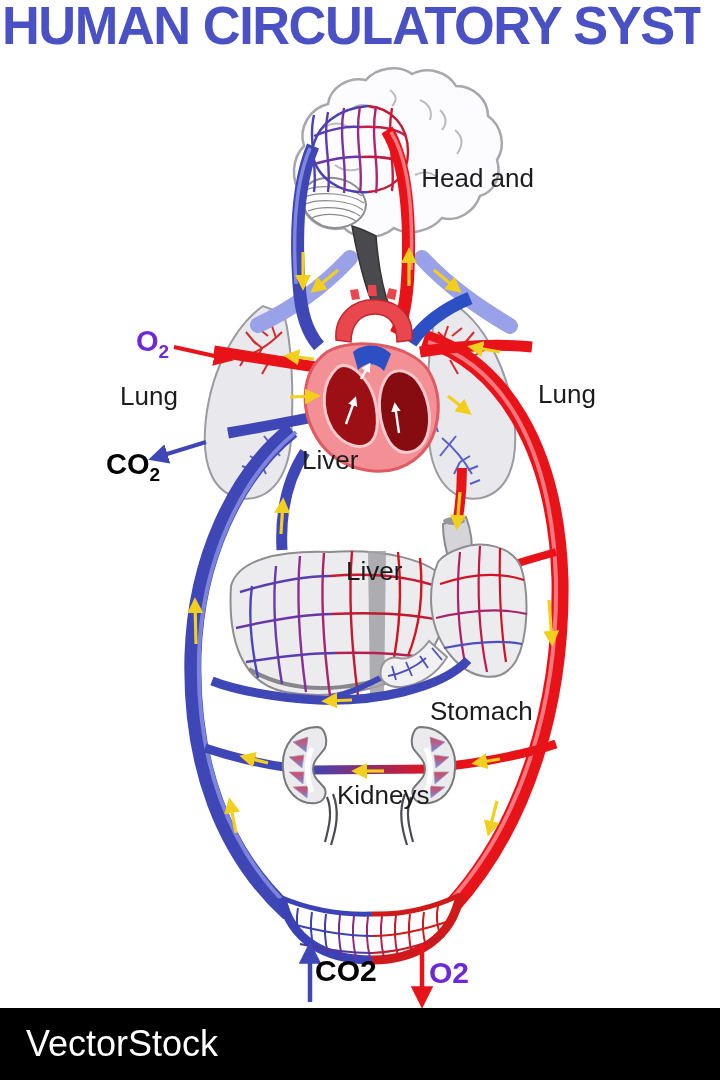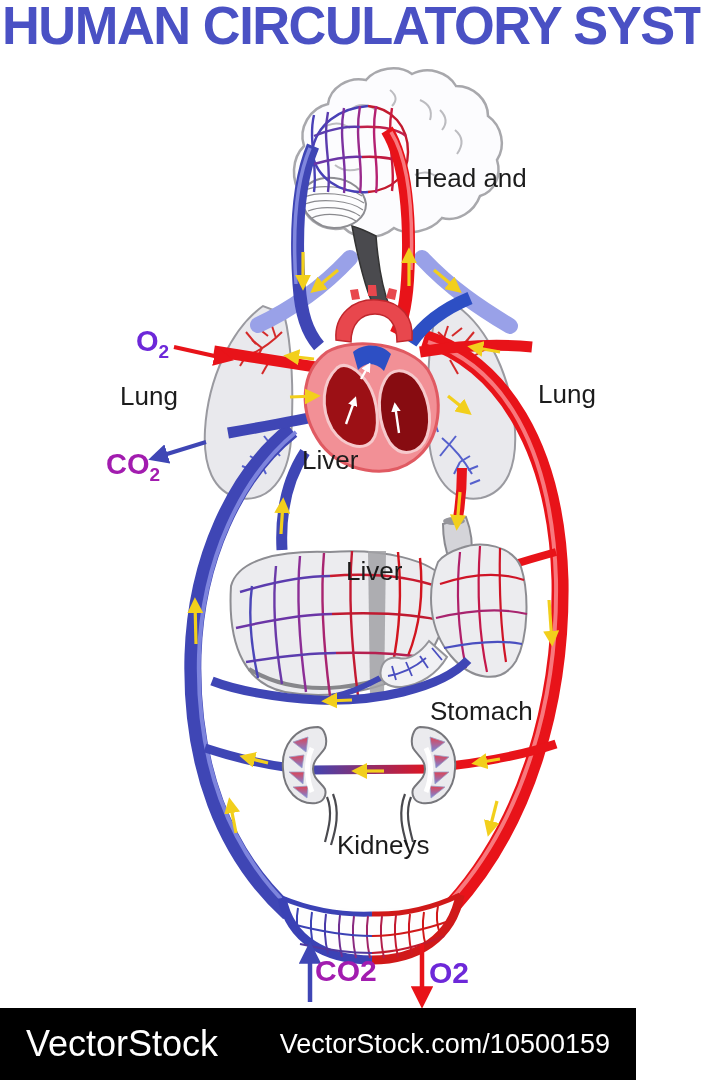--- a/index.html
+++ b/index.html
@@ -3,27 +3,27 @@
 <meta charset="utf-8">
 <style>
   html,body{margin:0;padding:0;background:#fff;}
   .canvas{position:relative;width:720px;height:1080px;background:#ffffff;overflow:hidden;
           font-family:"Liberation Sans",sans-serif;}
   .title{position:absolute;left:2px;top:-6px;width:100%;white-space:nowrap;overflow:hidden;
          font-size:54px;font-weight:bold;letter-spacing:-1.5px;color:#4a51c4;
          transform:scaleX(.97);transform-origin:left top;}
   .diagram-svg{position:absolute;left:0;top:0;}
   .lbl{position:absolute;color:#1c1c1c;font-size:26px;line-height:1.15;}
-  .lbl-center{text-align:left;}
+  .lbl-center{text-align:right;}
   .gas{position:absolute;font-weight:bold;font-size:29px;}
   .gas .sub{font-size:19px;position:relative;top:7px;}
   .gas-red{color:#6d28d9;}
-  .gas-blue{color:#a21caf;}
+  .gas-blue{color:#000000;}
   .gas-bottom{font-size:30px;}
-  .footer{position:absolute;left:0;top:1008px;width:636px;height:72px;background:#000;
+  .footer{position:absolute;left:0;top:1008px;width:720px;height:72px;background:#000;
           display:flex;align-items:center;justify-content:space-between;
           padding:0 26px;box-sizing:border-box;color:#fff;}
   .footer .brand{font-size:36px;}
   .footer .credit{font-size:27px;}
 </style>
 </head>
 <body>
 
 <div class="canvas">
 
@@ -327,22 +327,21 @@
   <div class="lbl lbl-center" style="left:414px;top:164px;width:120px;">
     <div>Head and</div>
   </div>
   <div class="gas gas-red" style="left:136px;top:325px;"><span>O</span><span class="sub">2</span></div>
   <div class="lbl" style="left:120px;top:382px;">Lung</div>
   <div class="gas gas-blue" style="left:106px;top:448px;"><span>CO</span><span class="sub">2</span></div>
   <div class="lbl" style="left:538px;top:380px;">Lung</div>
   <div class="lbl" style="left:302px;top:446px;">Liver</div>
   <div class="lbl" style="left:346px;top:533px;margin-top:24px;">Liver</div>
   <div class="lbl" style="left:430px;top:697px;text-align:center;">Stomach</div>
-  <div class="lbl" style="left:337px;top:831px;text-align:right;">Kidneys</div>
+  <div class="lbl" style="left:337px;top:781px;text-align:right;">Kidneys</div>
   <div class="gas gas-blue gas-bottom" style="left:315px;top:954px;">CO2</div>
   <div class="gas gas-red gas-bottom" style="left:429px;top:956px;">O2</div>
 
   <div class="footer">
     <span class="brand">VectorStock</span>
-    <span class="credit">VectorStock.com/10500159</span>
   </div>
 
 </div>
 
 </body></html>

